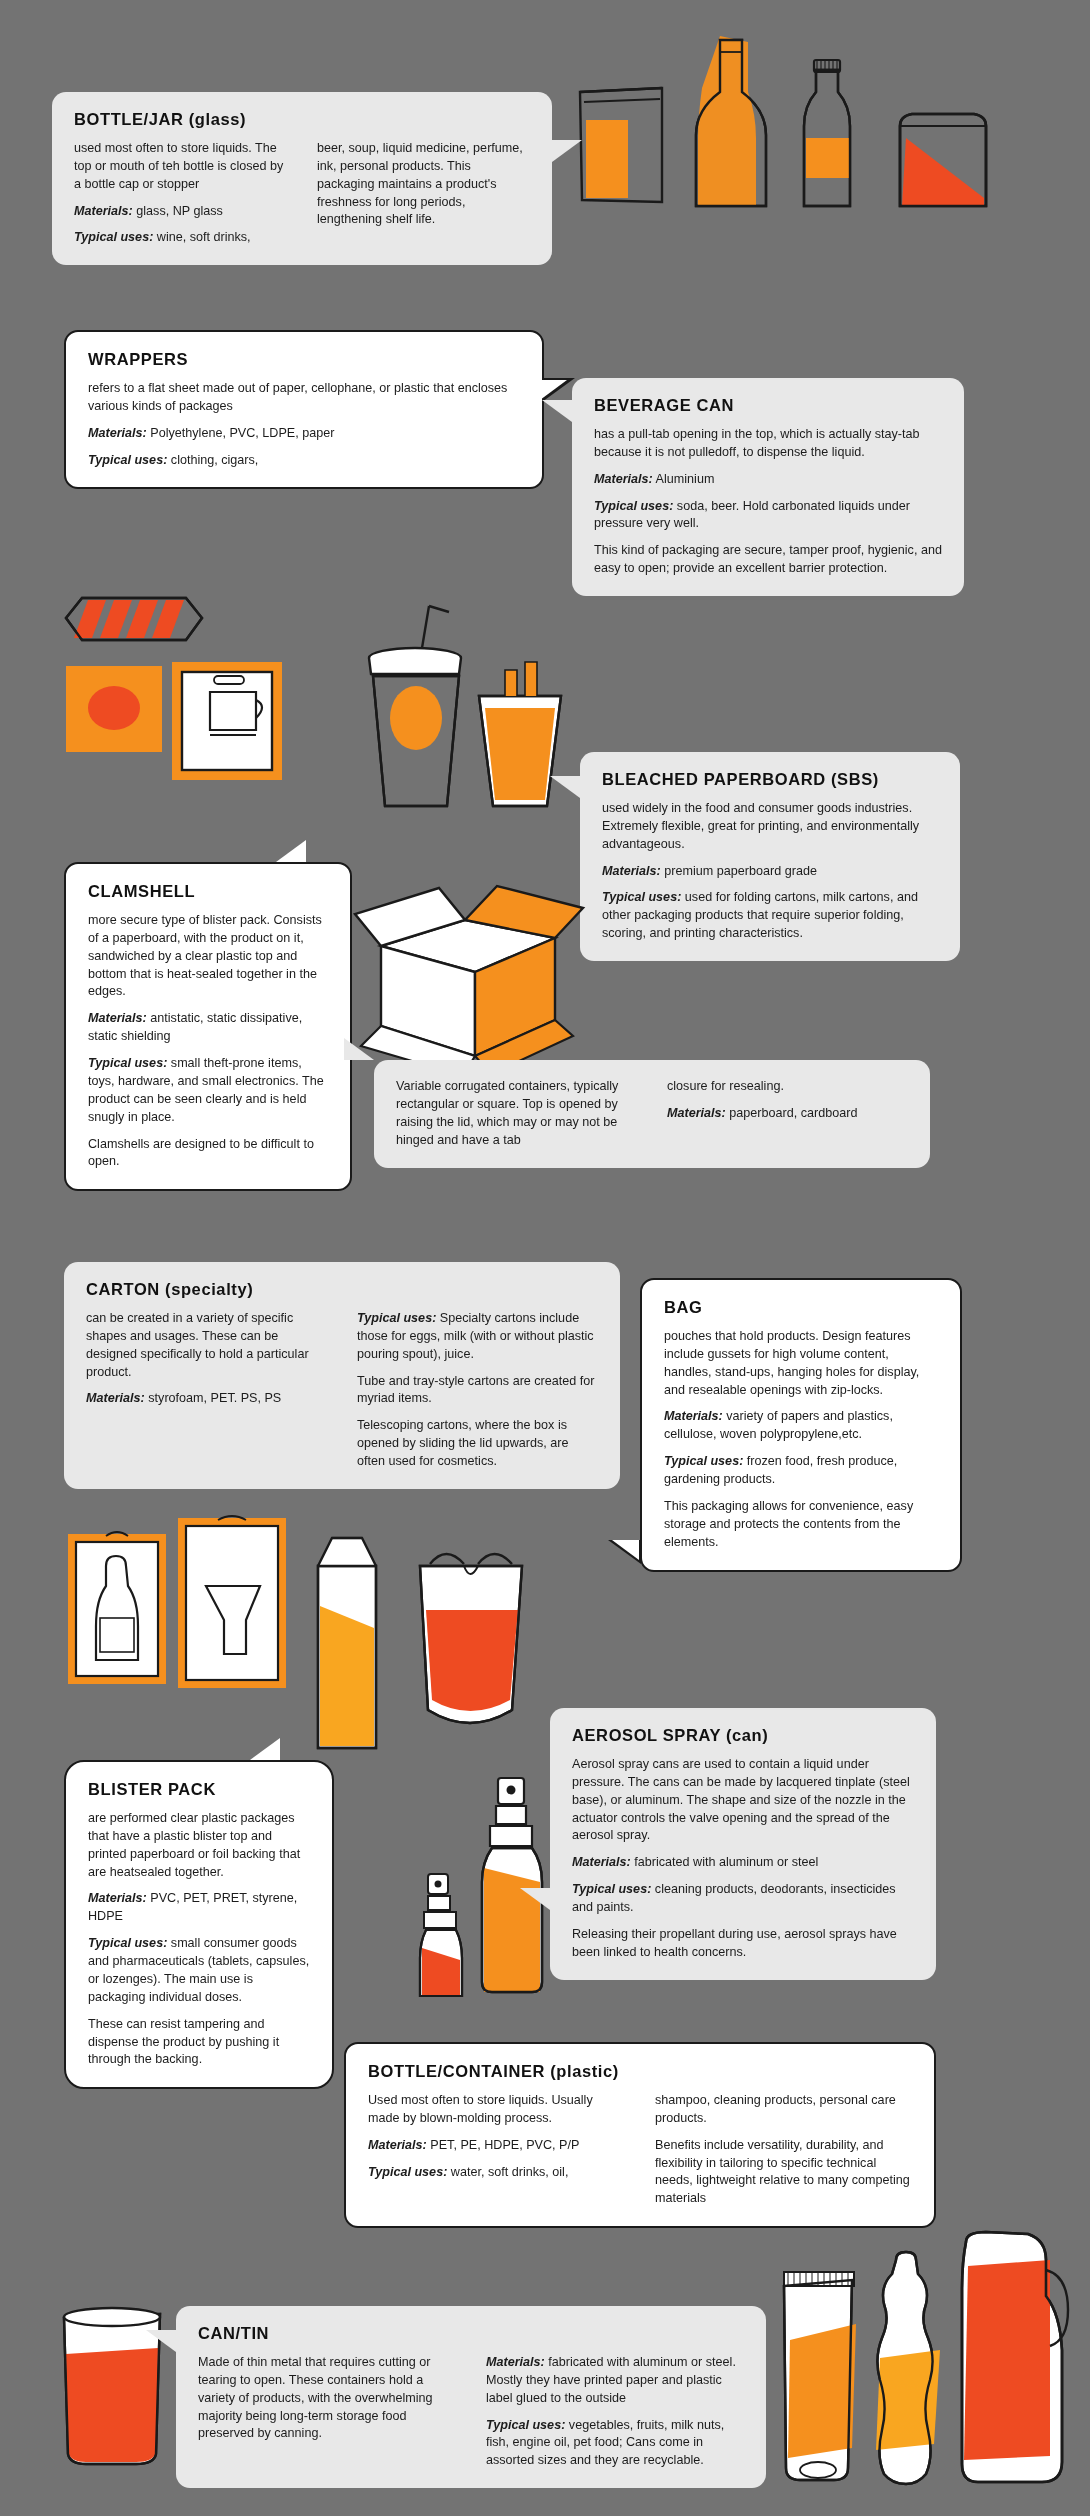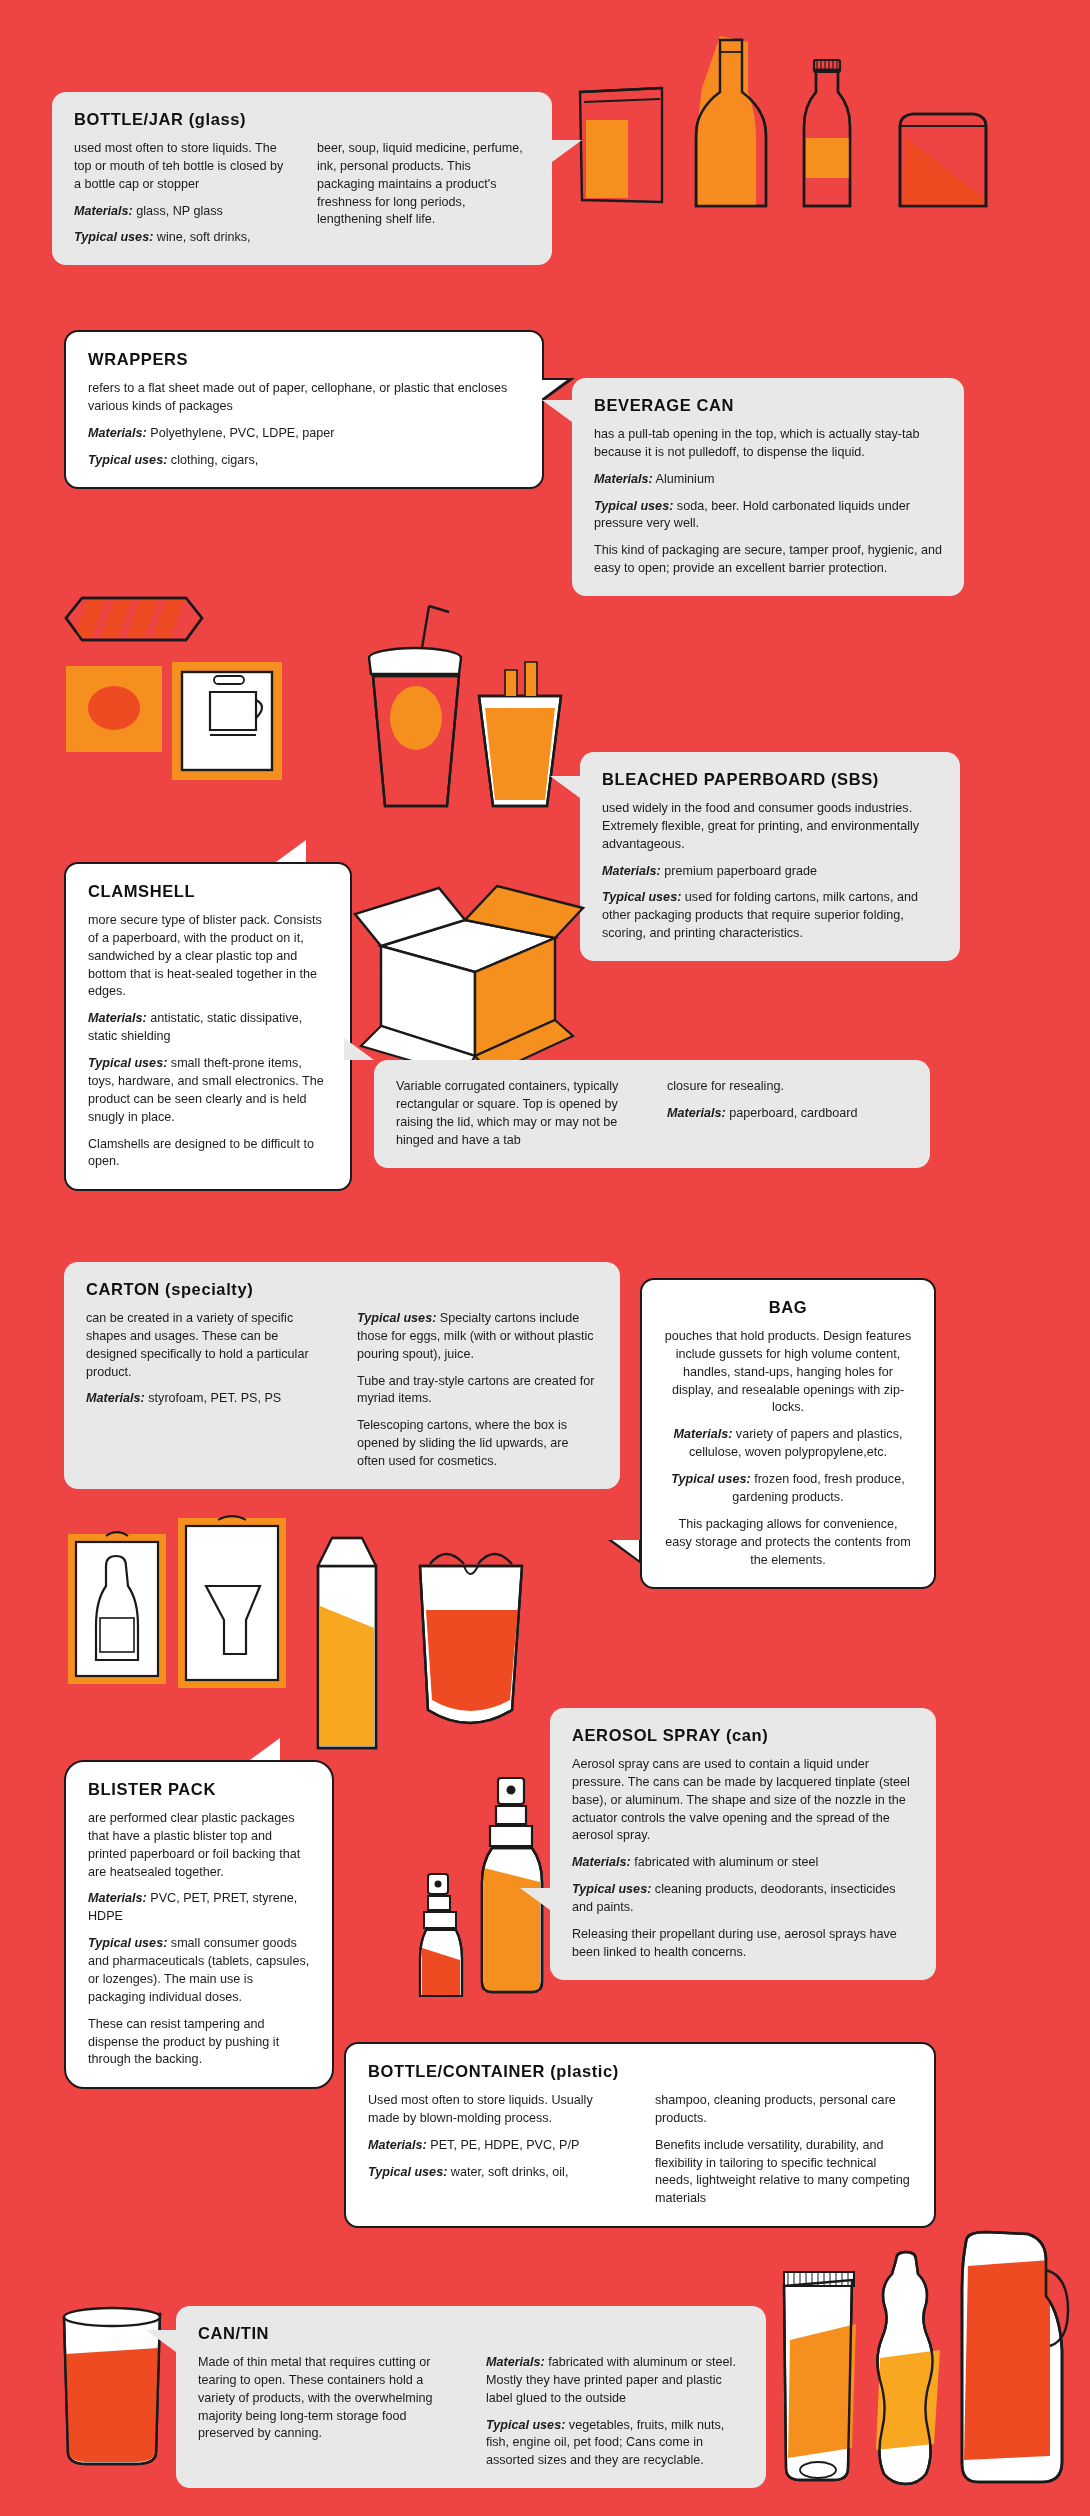--- a/index.html
+++ b/index.html
@@ -5,21 +5,21 @@
   * { box-sizing: border-box; margin: 0; padding: 0; }
   html, body {
     width: 1090px;
     background: #ffffff;
     font-family: "Liberation Sans", sans-serif;
   }
   #page {
     position: relative;
     width: 1090px;
     height: 2516px;
-    background: #ef4444;
+    background: #737373;
     overflow: hidden;
   }
 
   
   .card {
     position: absolute;
     padding: 18px 22px 18px 22px;
   }
   .card.grey  { background: #e8e8e8; border-radius: 14px; }
   .card.white { background: #ffffff; border: 2.2px solid #1a1a1a; border-radius: 14px; }
@@ -265,21 +265,21 @@
 
       <path d="M370 64 Q386 44 404 64" fill="none" stroke="#1a1a1a" stroke-width="2.4"></path>
       <path d="M418 64 Q434 44 452 64" fill="none" stroke="#1a1a1a" stroke-width="2.4"></path>
       <path d="M360 66 L462 66 L452 210 Q410 236 368 210 Z" fill="#ffffff" stroke="#1a1a1a" stroke-width="2.4"></path>
       <path d="M366 110 L458 110 L450 200 Q410 222 372 200 Z" fill="#EE4B22"></path>
       <path d="M360 66 L462 66 L452 210 Q410 236 368 210 Z" fill="none" stroke="#1a1a1a" stroke-width="2.4"></path>
       <path d="M404 66 Q410 82 418 66" fill="none" stroke="#1a1a1a" stroke-width="2"></path>
     </svg>
   </div>
 
-  <div class="card white" style="left:640px; top:1278px; width:296px;text-align:center;">
+  <div class="card white" style="left:640px; top:1278px; width:322px;">
     <h3>BAG</h3>
     <p>pouches that hold products. Design features include gussets for high volume content, handles, stand-ups, hanging holes for display, and resealable openings with zip-locks.</p>
     <p><b>Materials:</b> <span>variety of papers and plastics, cellulose, woven polypropylene,etc.</span></p>
     <p><b>Typical uses:</b> <span>frozen food, fresh produce, gardening products.</span></p>
     <p>This packaging allows for convenience, easy storage and protects the contents from the elements.</p>
   </div>
   <div class="tail tail-l-white-o" style="left:608px; top:1540px;"></div>
   <div class="tail tail-l-white-i" style="left:612px; top:1540px;"></div>
 
   <div class="art" style="left:420px; top:1770px;">

